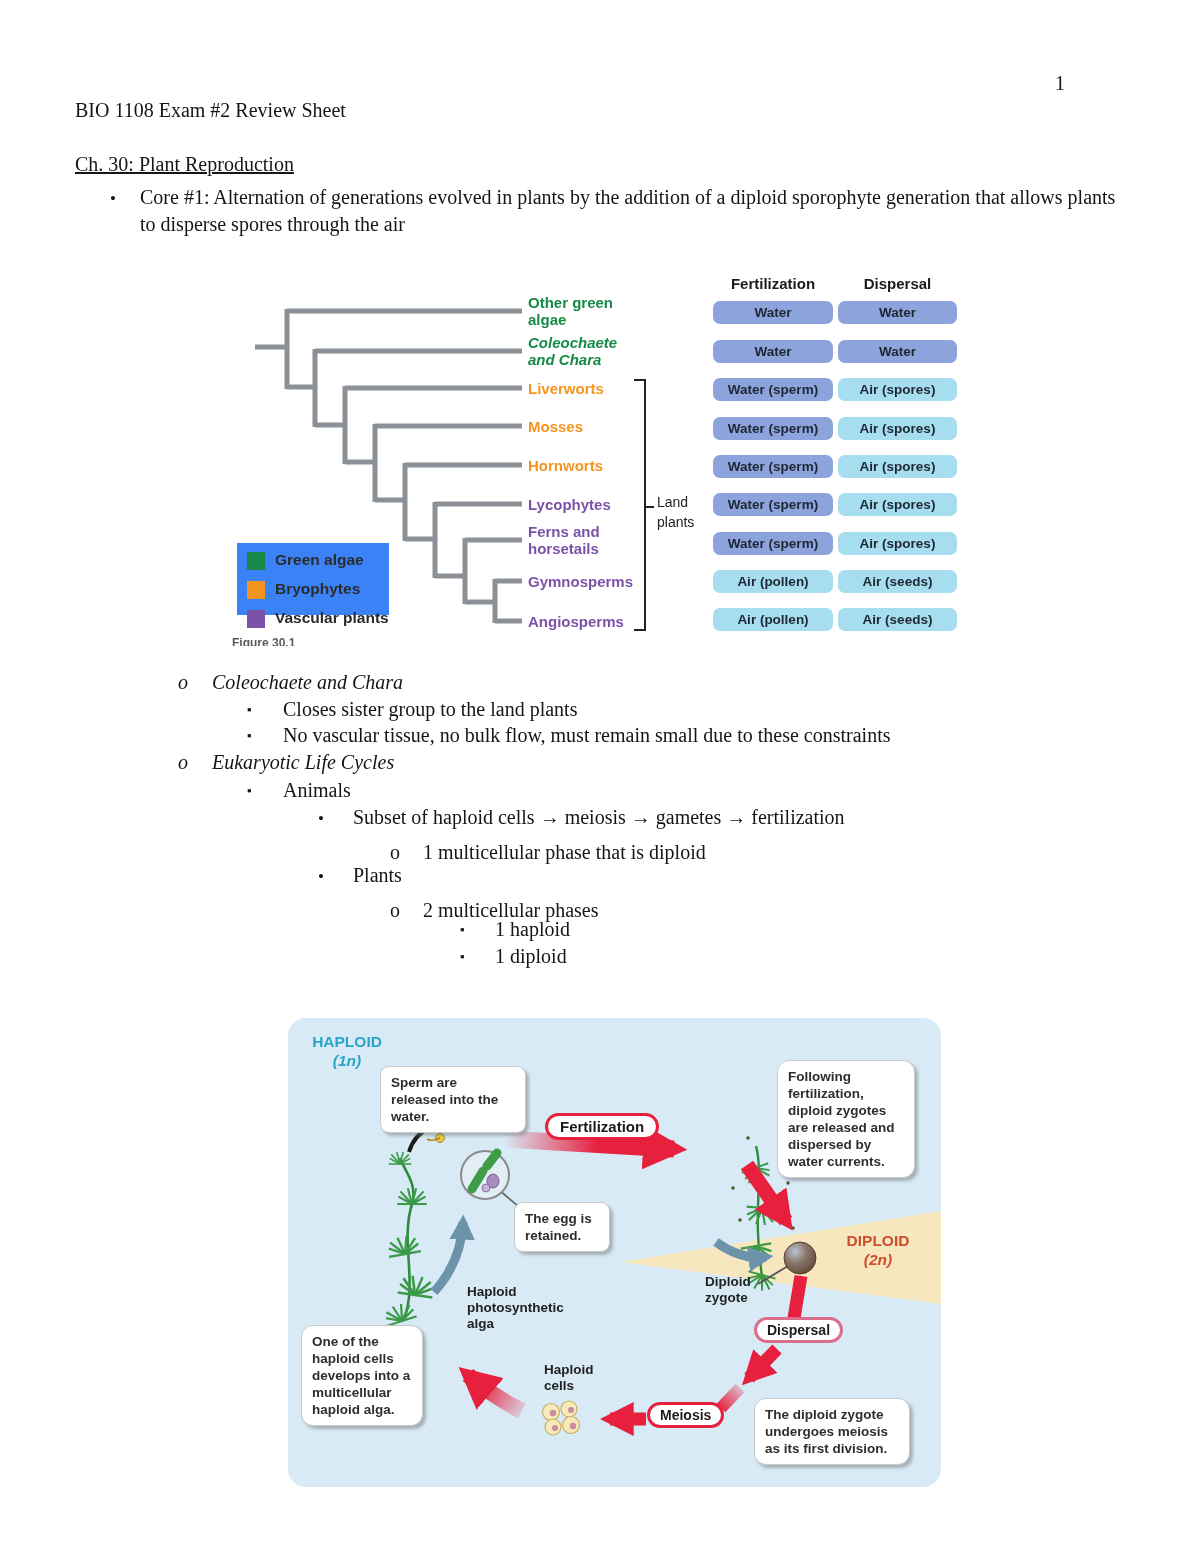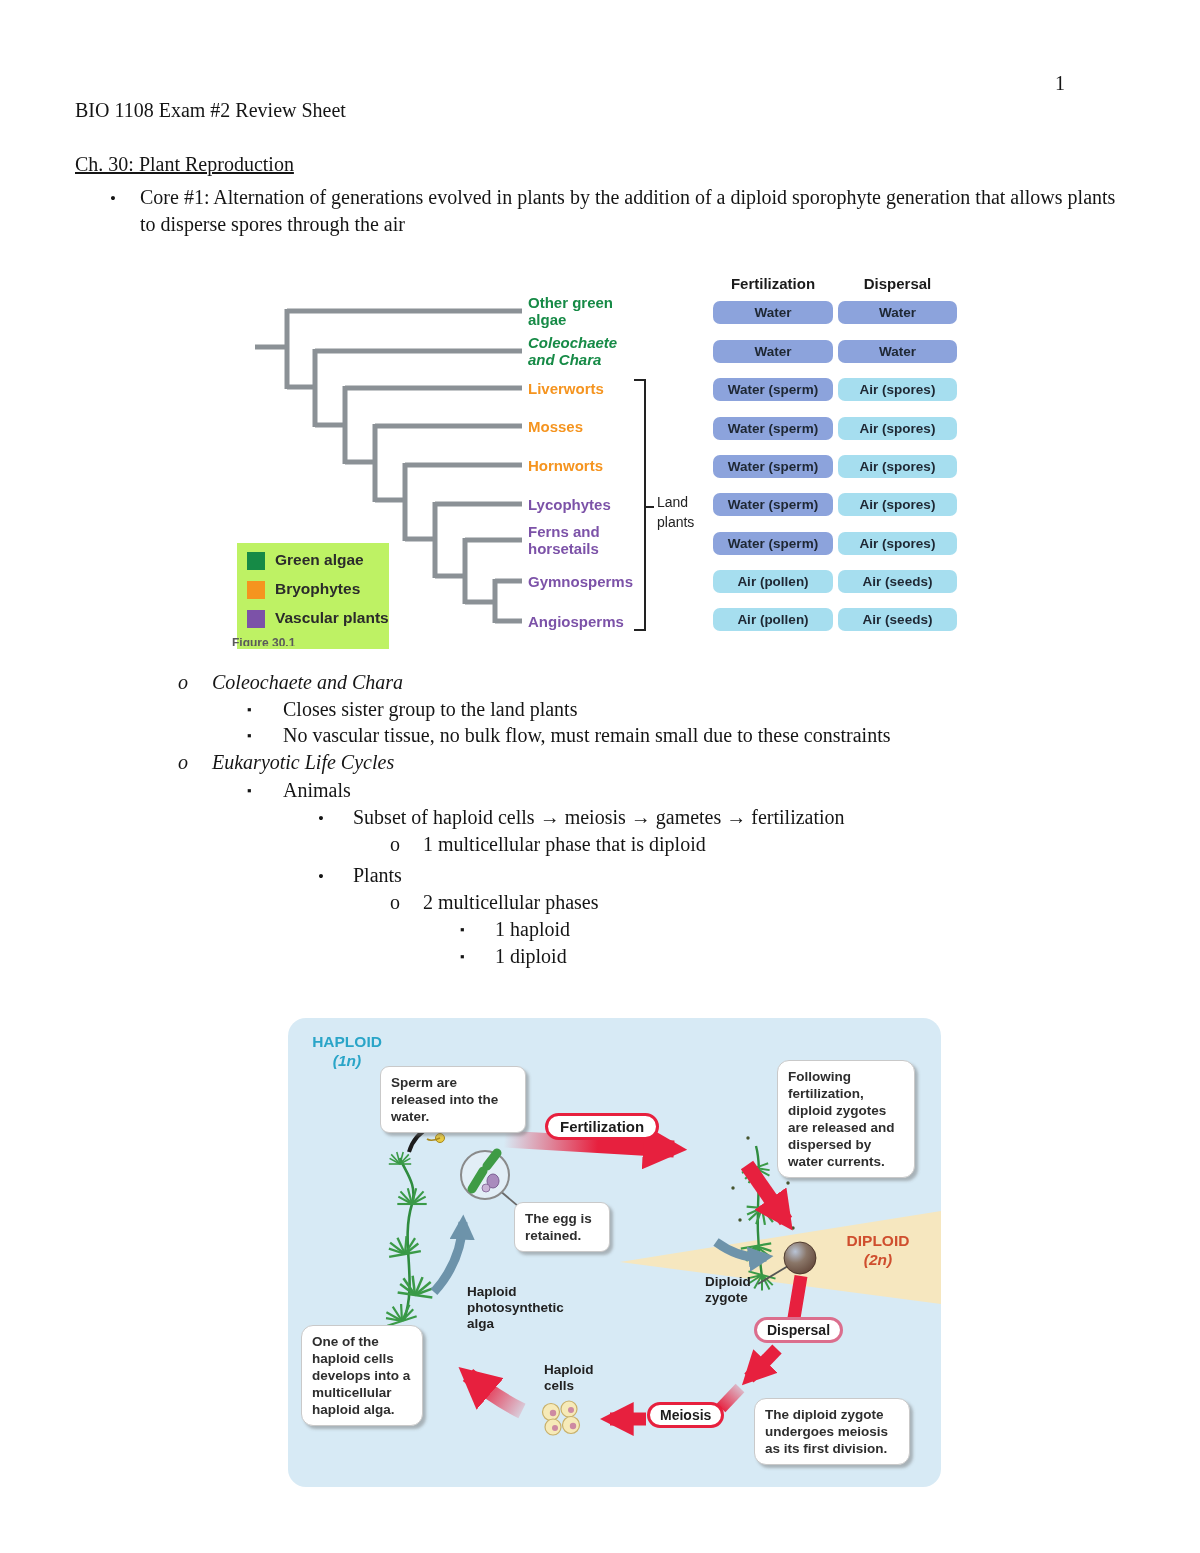--- a/index.html
+++ b/index.html
@@ -16,42 +16,42 @@
   #doc-title { left:75px; top:99px; }
   #section-heading { left:75px; top:153px; text-decoration:underline; }
   #core-bullet { left:110px; top:184px; width:1030px; line-height:27px; }
   #core-bullet .cb-marker { display:inline-block; width:30px; font-size:17px; }
 
   .ol { position:absolute; font-size:20px; color:#151515; white-space:nowrap; }
   .ol .ob { display:inline-block; }
   .l2 { left:178px;font-style:italic; } .l2 .ob { width:34px; }
   .l3 { left:247px; } .l3 .ob { width:36px; }
   .l4 { left:318px; } .l4 .ob { width:35px; }
-  .l5 { left:390px; } .l5 .ob { width:33px; }
+  .l5 { left:390px;margin-top:8px; } .l5 .ob { width:33px; }
   .l6 { left:460px; } .l6 .ob { width:35px; }
   .ob.sq { font-size:13px; vertical-align:2px; }
   .ob.dot { font-size:17px; }
 
   
   #fig1 { left:230px; top:270px; width:730px; height:378px;
           font-family:"Liberation Sans", sans-serif; }
   .taxon { position:absolute; left:298px; width:116px; font-weight:bold;
            font-size:15px; line-height:17px; transform:translateY(-50%); }
   .tx-green { color:#168A46; } .tx-orange { color:#F5941F; } .tx-purple { color:#7C52A8; }
   .tx-italic { font-style:italic; }
   .tbl-head { position:absolute; top:5px; font-weight:bold; font-size:15px;
               color:#1b1b1b; text-align:center; }
   .cell { position:absolute; height:23px; line-height:23px; text-align:center;
           font-weight:bold; font-size:13.5px; color:#1e2733;border-radius:7px; }
   .c1 { left:483px; width:120px; } .c2 { left:608px; width:119px; }
   .c-blue { background:#8CA3DC; } .c-cyan { background:#A6DEEF; }
   #land-plants { position:absolute; left:427px; top:222px; width:58px;
                  font-weight:normal; font-size:14px; line-height:20px; color:#222; }
-  #legend { position:absolute; left:7px; top:273px; width:152px; height:106px;
-            background:#bef264; }
+  #legend { position:absolute; left:7px; top:273px; width:152px; height:72px;
+            background:#3b82f6; }
   .lg-item { position:absolute; left:10px; height:20px; }
   .lg-sw { position:absolute; left:0; top:1px; width:18px; height:18px; }
   .sw0 { background:#168A46; } .sw1 { background:#F5941F; } .sw2 { background:#7C52A8; }
   .lg-label { position:absolute; left:28px; top:0; font-weight:bold; font-size:15.5px;
               color:#2b2b2b; white-space:nowrap; }
   #fig1-caption { position:absolute; left:2px; top:366px; height:10px; overflow:hidden;
                   font-size:12px; font-weight:bold; color:#5a5a5a; }
 
   
   #fig2 { left:288px; top:1018px; width:653px; height:469px; background:#D7EAF5;

